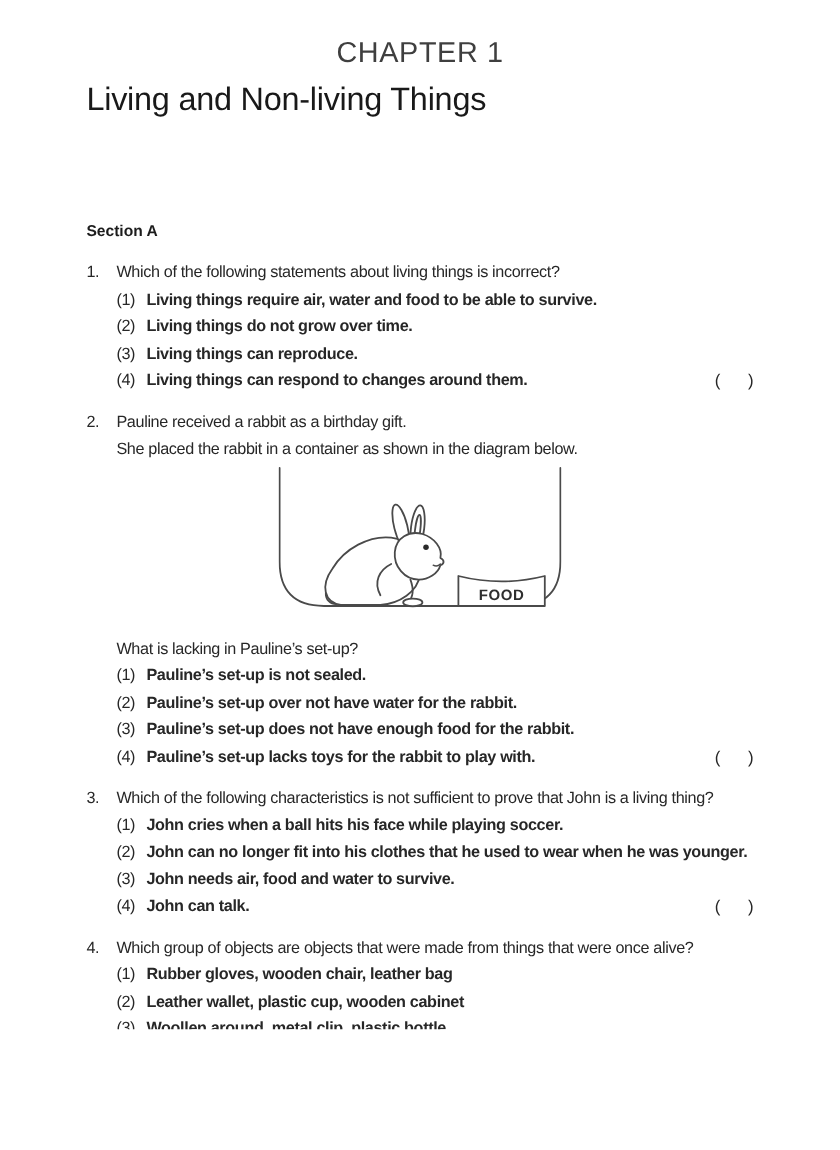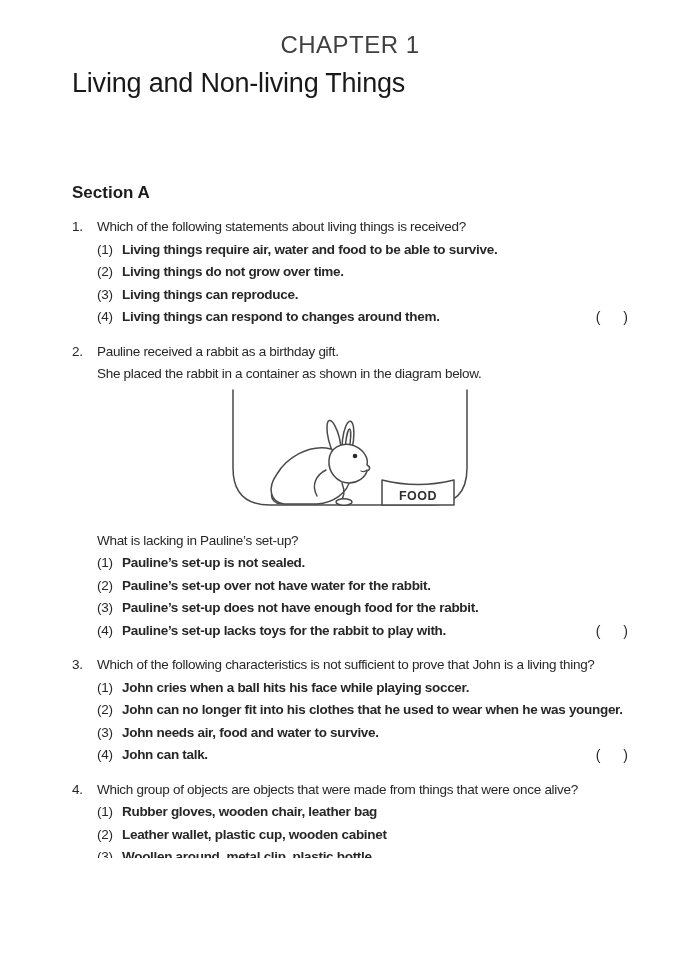--- a/index.html
+++ b/index.html
@@ -13,21 +13,21 @@
 
   .chapter {
     margin-top:31px; text-align:center; font-size:24px; font-weight:400;
     color:#3f3f3f; letter-spacing:0.5px; line-height:28px;
   }
   .title {
     margin-top:8px; text-align:left; font-size:27px; font-weight:400;
     color:#191919; letter-spacing:-0.2px; line-height:32px;
   }
   .section {
-    margin-top:84px; font-size:17px; font-weight:700; color:#1c1c1c; line-height:20px;
+    margin-top:84px; font-size:13px; font-weight:700; color:#1c1c1c; line-height:20px;
   }
 
   .qtext { font-size:13.5px; letter-spacing:-0.3px; line-height:22.5px; }
   .question { margin-top:12px; }
   .question.first { margin-top:13px; }
 
   .q-row { display:flex; }
   .q-num { width:25px; flex:0 0 25px; }
   .q-stem { white-space:nowrap; }
 
@@ -50,21 +50,21 @@
   <div class="content">
 
     <div class="chapter">CHAPTER 1</div>
     <div class="title">Living and Non-living Things</div>
 
     <div class="section">Section A</div>
 
     <div class="question first qtext">
       <div class="q-row">
         <span class="q-num">1.</span>
-        <span class="q-stem">Which of the following statements about living things is received?</span>
+        <span class="q-stem">Which of the following statements about living things is incorrect?</span>
       </div>
       <div class="options">
         <div class="opt-row">
           <span class="opt-label">(1)</span>
           <span class="opt-text">Living things require air, water and food to be able to survive.</span>
         </div>
         <div class="opt-row">
           <span class="opt-label">(2)</span>
           <span class="opt-text">Living things do not grow over time.</span>
         </div>

